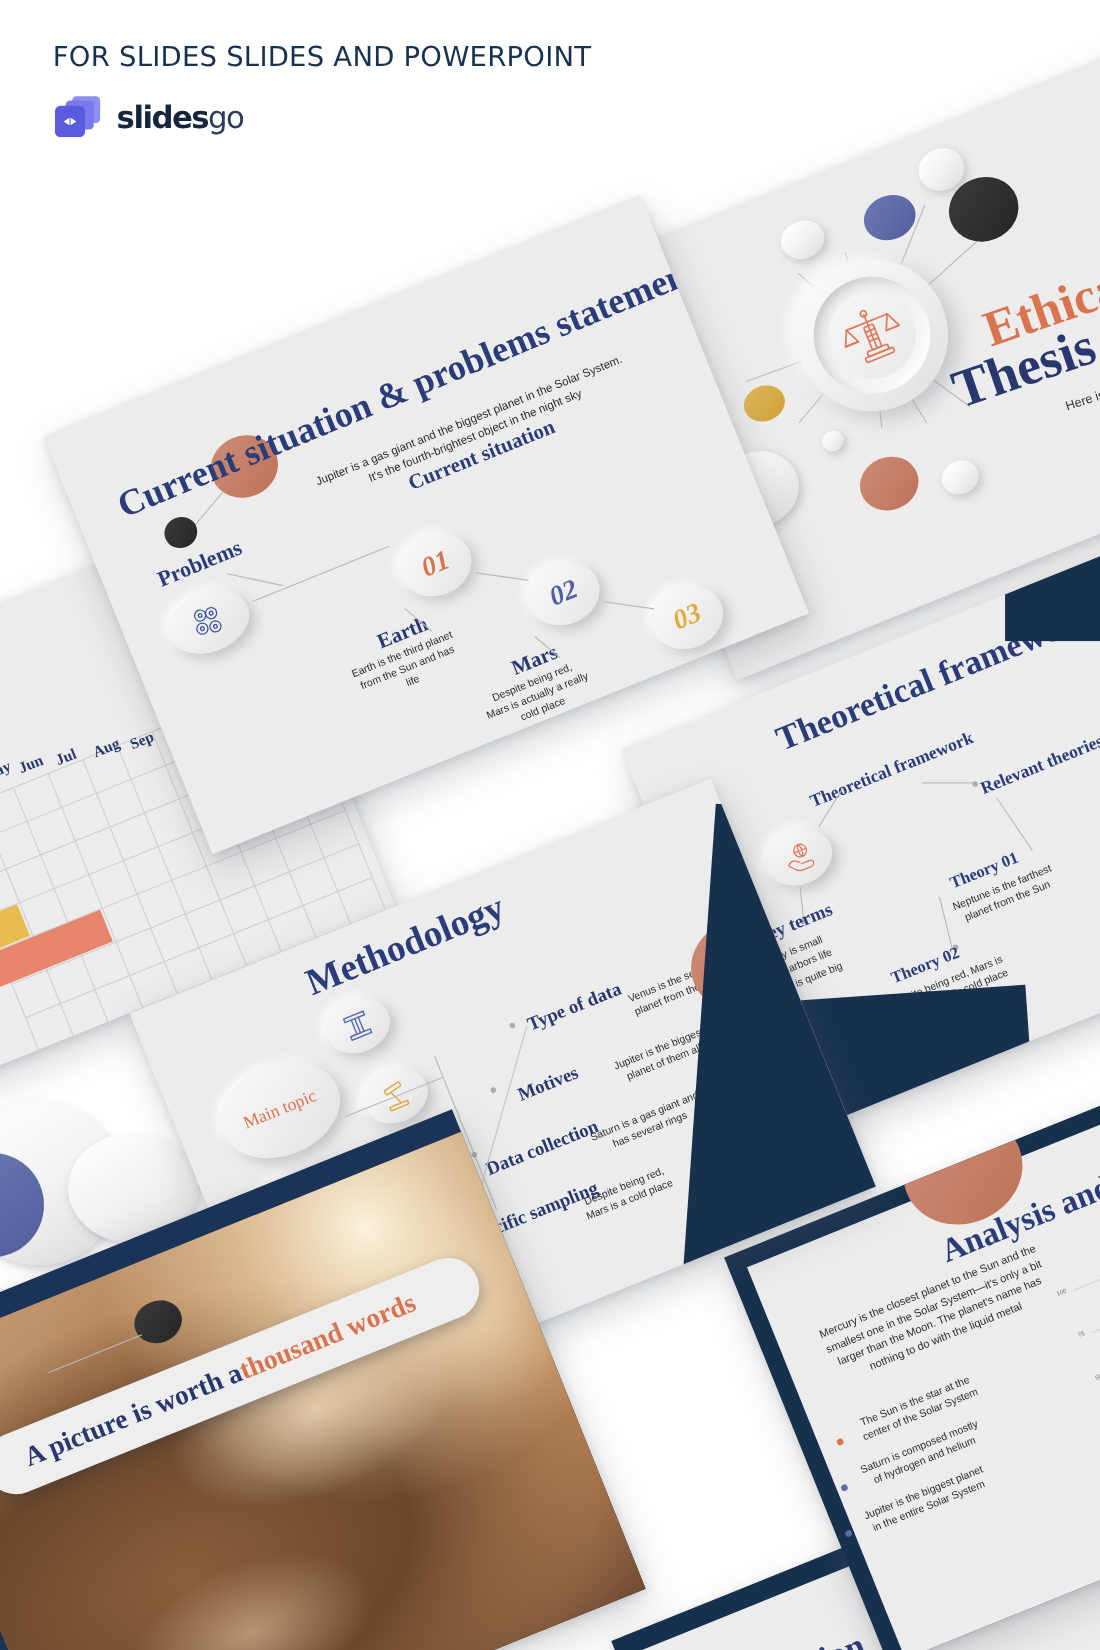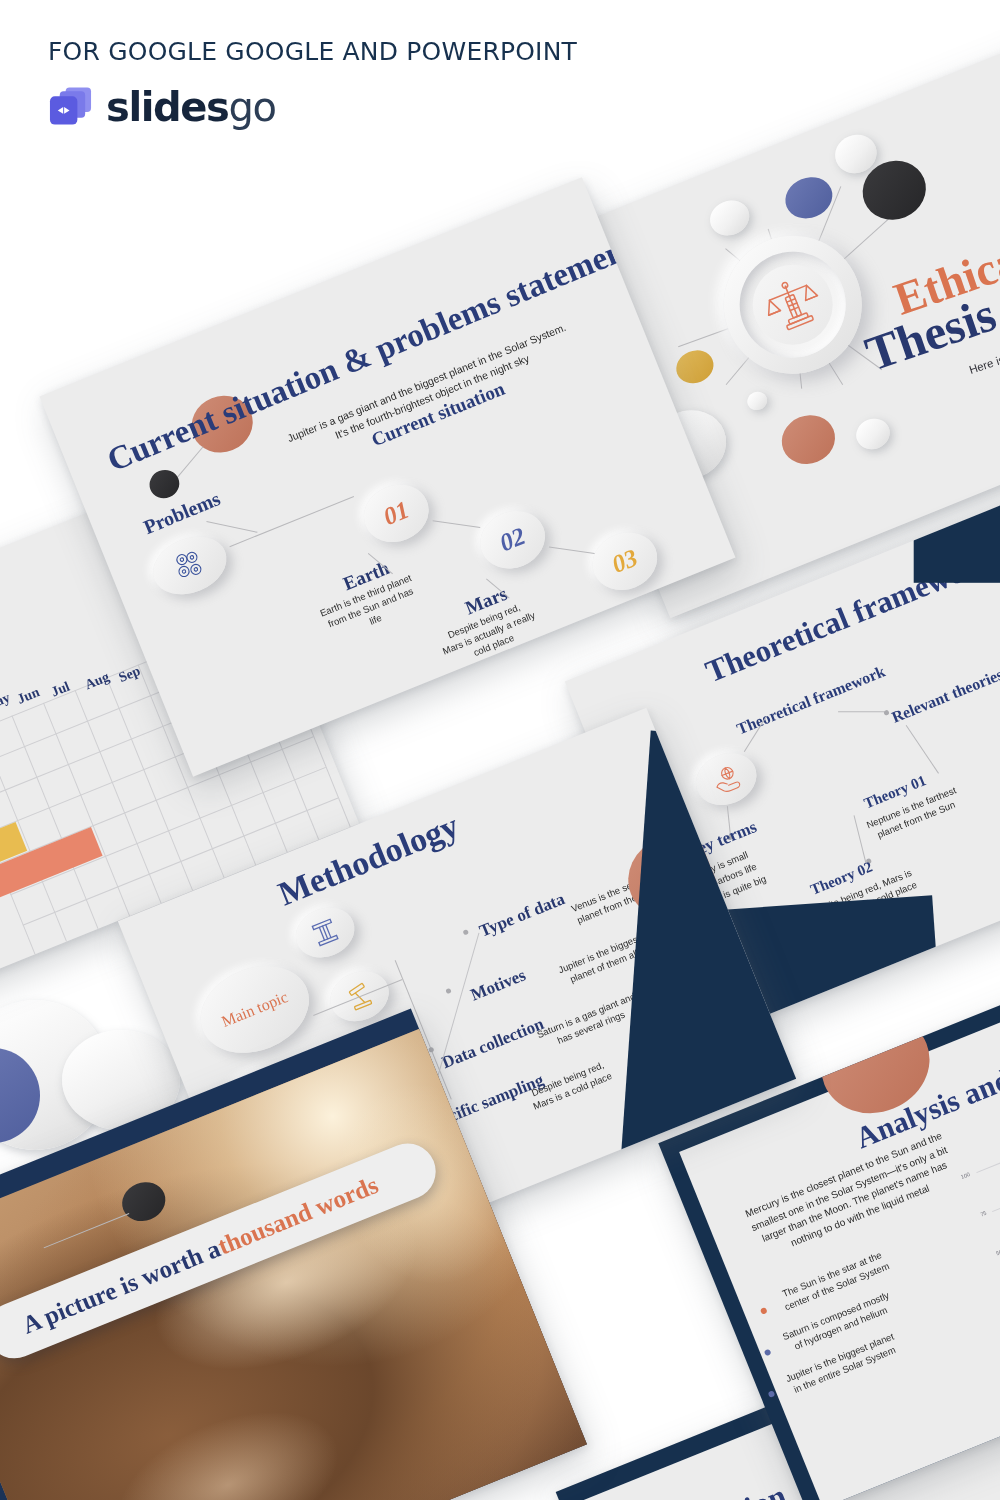--- a/index.html
+++ b/index.html
@@ -56,21 +56,21 @@
   }
   #brand {
     margin-top:20px;
     display:flex;
     align-items:center;
     gap:13px;
   }
   #brand-mark { width:45px; height:42px; flex:0 0 auto; }
   #brand-name {
     font-family:"DejaVu Sans", sans-serif;
-    font-size:40px;
+    font-size:28px;
     letter-spacing:-1.4px;
     line-height:1;
   }
   .bn-slides { font-weight:700; color:#16253C; }
   .bn-go     { font-weight:400; color:#2C3D55; }
 
   
   .slide {
     position:absolute;
     background:#ECECEC;
@@ -315,21 +315,21 @@
 
 <div id="canvas">
 
   <div class="blob pearl free" style="left:-40px;top:1000px;width:150px;height:150px;"></div>
   <div class="blob peri free" style="left:-55px;top:1048px;width:95px;height:95px;"></div>
   <div class="blob pearl free" style="left:62px;top:1030px;width:118px;height:100px;"></div>
   <div class="blob gold free" style="left:54px;top:1152px;width:64px;height:50px;"></div>
   <div class="blob pearl free" style="left:62px;top:1196px;width:84px;height:80px;"></div>
 
   <div id="header">
-    <div id="compat-line">FOR GOOGLE GOOGLE AND POWERPOINT</div>
+    <div id="compat-line">FOR SLIDES SLIDES AND POWERPOINT</div>
     <div id="brand">
       <svg id="brand-mark" viewBox="0 0 46 42">
         <rect x="18" y="1" width="26" height="25" rx="4" fill="#8F8FF0"></rect>
         <rect x="12" y="5" width="26" height="27" rx="4" fill="#7A7AEA"></rect>
         <rect x="2" y="10" width="28" height="29" rx="5" fill="#5B5BE0"></rect>
         <path d="M10 24.5 L15.5 21 L15.5 28 Z" fill="#FFFFFF"></path>
         <path d="M22 24.5 L16.5 21 L16.5 28 Z" fill="#FFFFFF"></path>
       </svg>
       <div id="brand-name"><span class="bn-slides">slides</span><span class="bn-go">go</span></div>
     </div>

